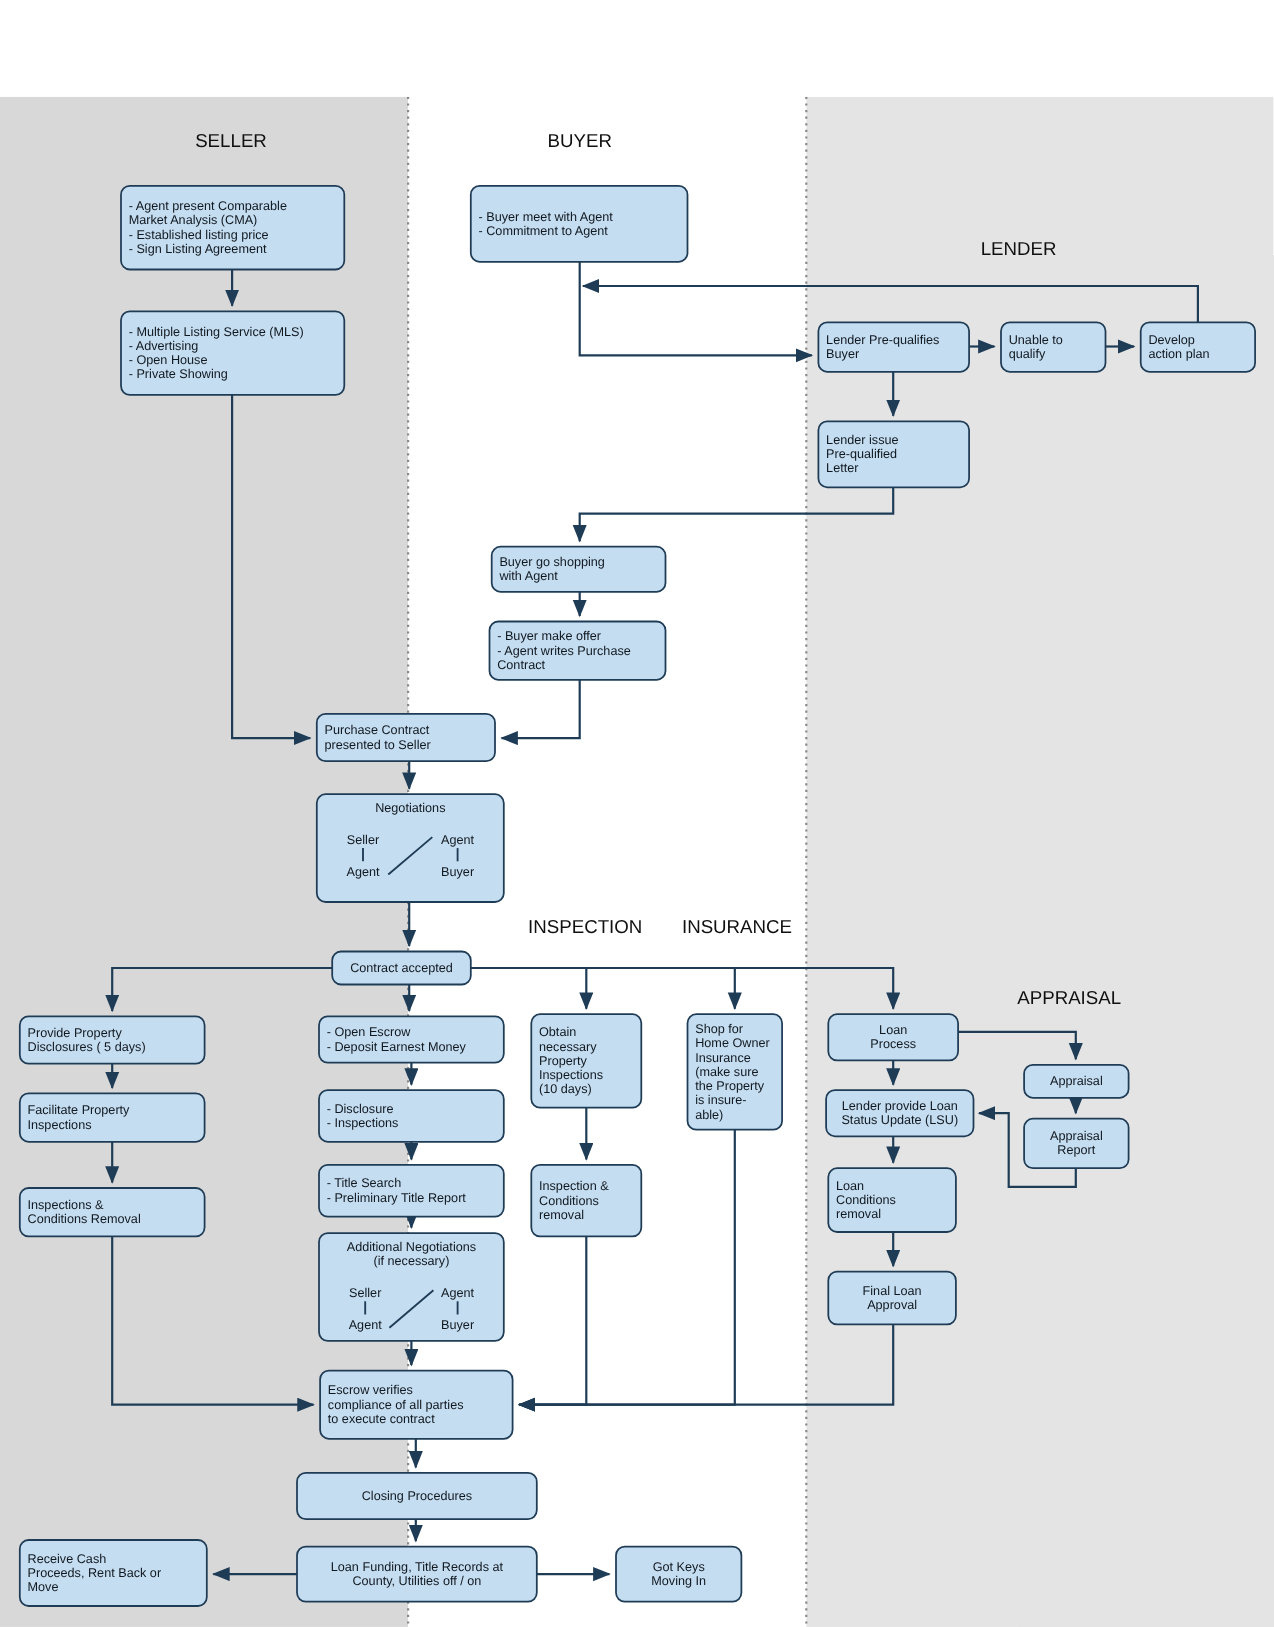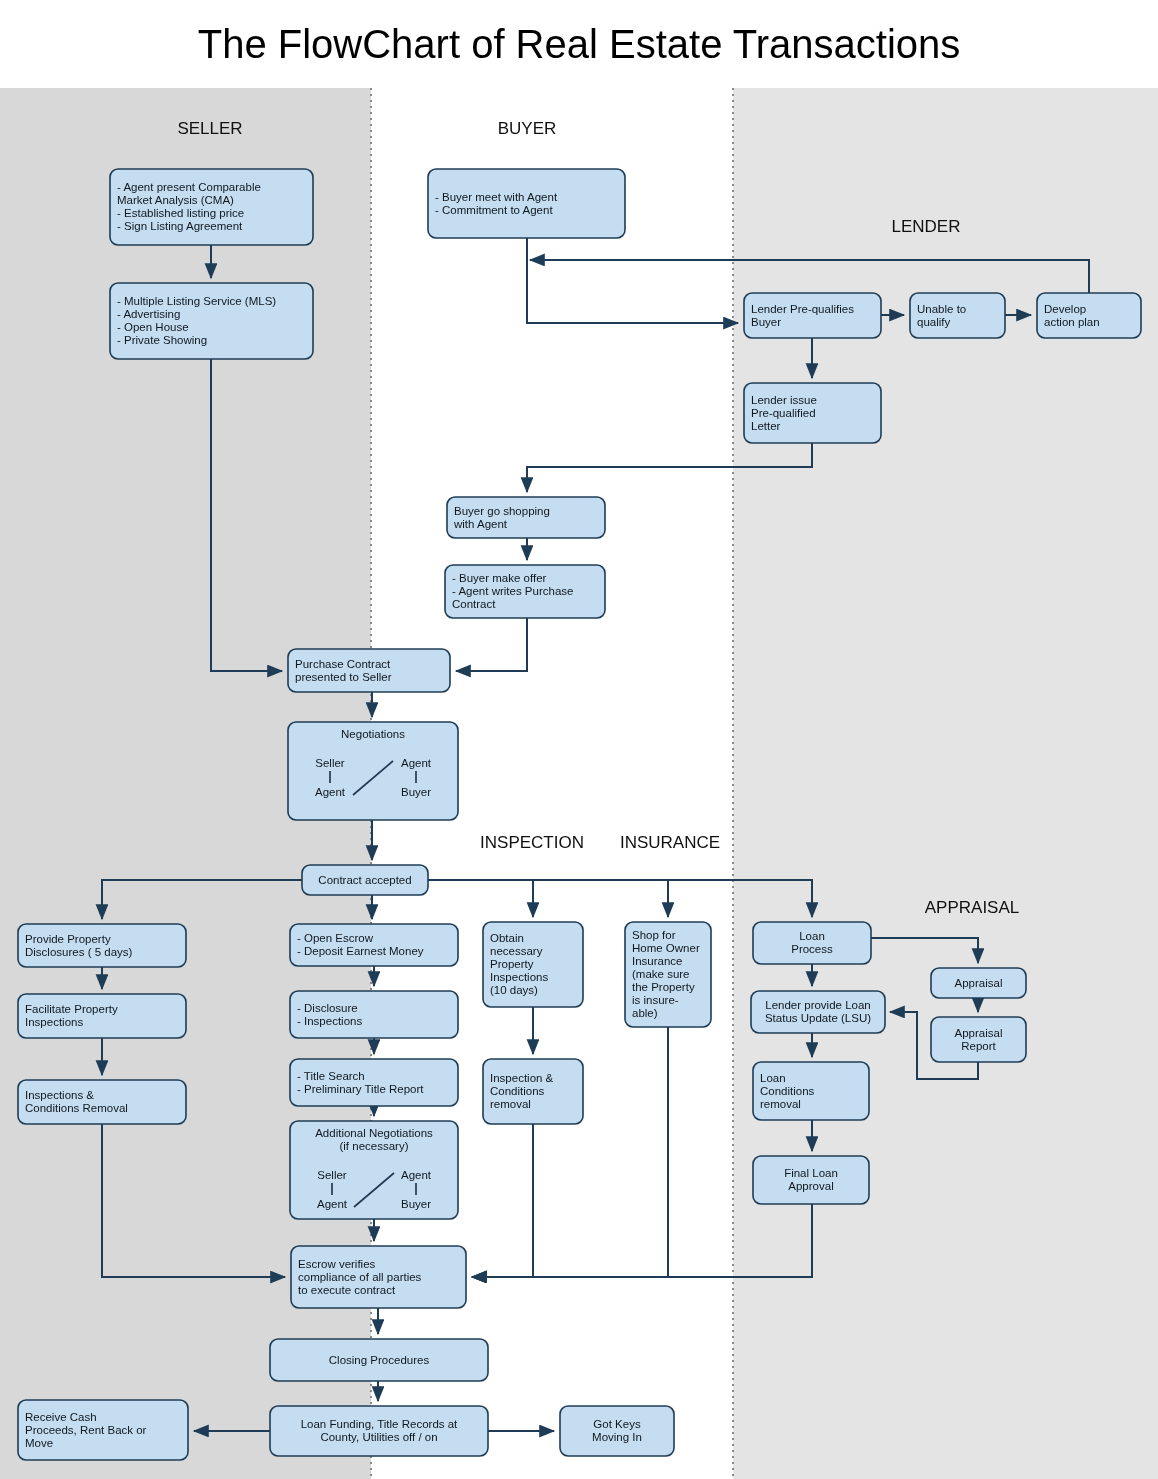--- a/index.html
+++ b/index.html
@@ -16,23 +16,20 @@
   .swimlabel{font-family:"Liberation Sans",sans-serif;font-size:17px;fill:#101010;}
   .conn{stroke:#1f3c56;stroke-width:2;fill:none;}
   .negline{stroke:#1f3c56;stroke-width:1.7;fill:none;}
   .divider{stroke:#8a8a8a;stroke-width:2;stroke-dasharray:2 4;fill:none;}
 </style>
 </head>
 <body>
 
 <div id="page">
 
-  <div id="title">
-    <span>The FlowChart of Real Estate Transactions</span>
-  </div>
 
   <svg id="chart" width="1158" height="1391" viewBox="0 0 1158 1391">
     <defs>
       <marker id="arrowhead" markerWidth="9" markerHeight="9" refX="7.4" refY="3.2" orient="auto" markerUnits="strokeWidth">
         <path d="M0,0 L8,3.2 L0,6.4 z" fill="#1f3c56"></path>
       </marker>
     </defs>
     <g>
       <rect x="0" y="0" width="371" height="1391" fill="#d8d8d8"></rect>
       <rect x="371" y="0" width="362" height="1391" fill="#ffffff"></rect>

